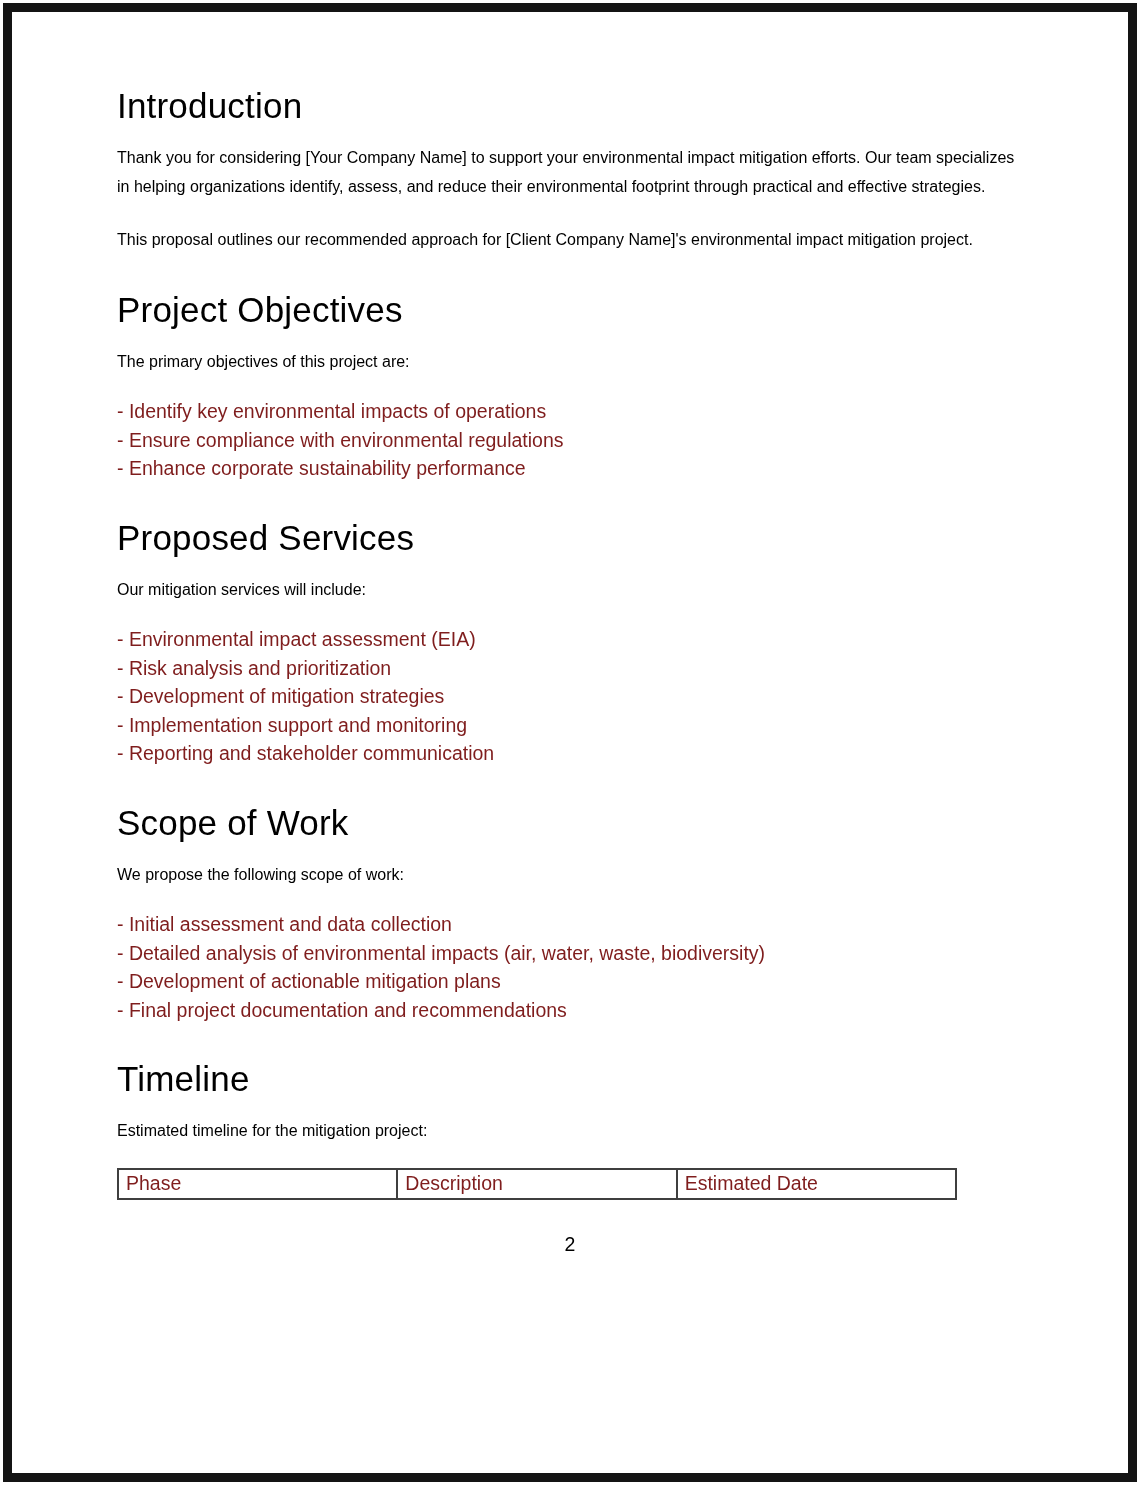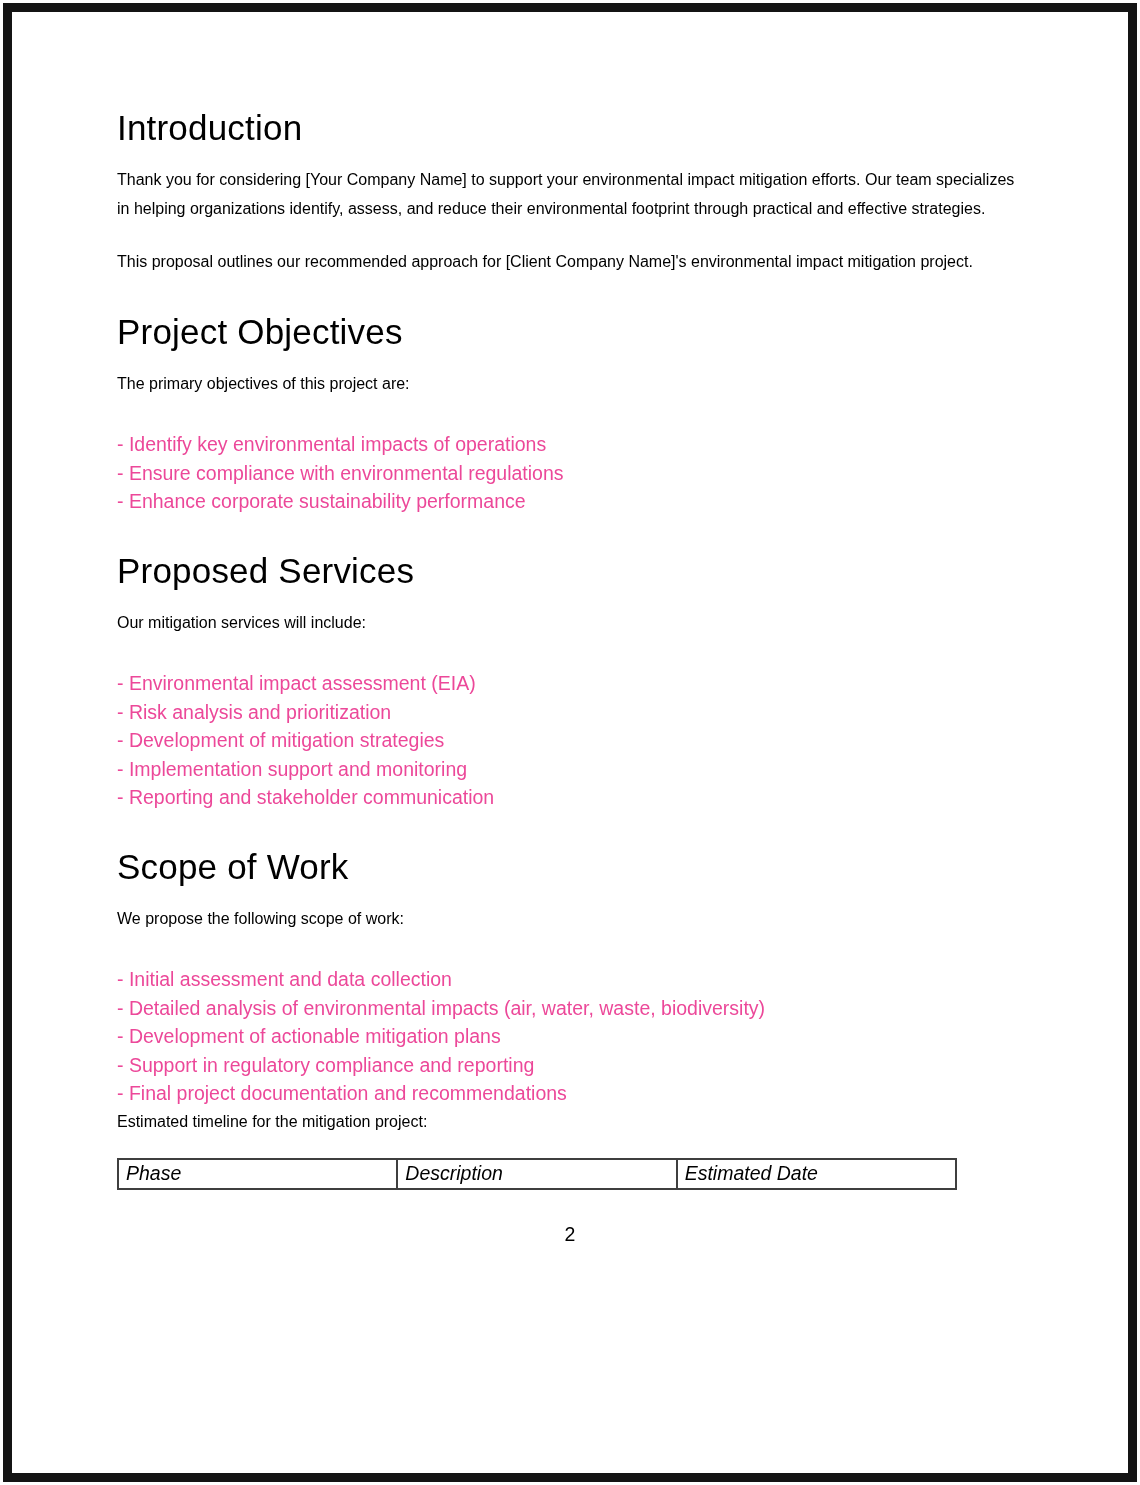--- a/index.html
+++ b/index.html
@@ -16,59 +16,58 @@
     position: absolute;
     inset: 3px;
     border: 9px solid #141414;
     pointer-events: none;
   }
   .content {
     position: absolute;
     top: 13px;
     left: 117px;
     width: 906px;
-    padding-top: 94px;
+    padding-top: 72px;
   }
   h1.section-heading {
     font-size: 35px;
     font-weight: 400;
     line-height: 42px;
     color: #000000;
     letter-spacing: 0.2px;
     margin: 34px 0 17px 0;
   }
   h1.section-heading.first { margin-top: 0; }
   p.body-text {
     font-size: 16px;
     line-height: 28.5px;
     color: #000000;
   }
   p.para-gap { margin-top: 25px; }
   ul.dash-list {
     list-style: none;
-    margin-top: 32px;
+    margin-top: 21px;
     font-size: 19.5px;
     line-height: 28.5px;
-    color: #ec4899;
+    color: #7f1d1d;
   }
   table.timeline-table {
     margin-top: 22px;
     width: 840px;
     border-collapse: collapse;
     table-layout: fixed;
   }
   table.timeline-table th {
     border: 2px solid #3f3f3f;
     font-size: 19.5px;
     font-weight: 400;
     text-align: left;
     padding: 2px 4px 3px 7px;
     height: 28px;
-    color: #000000;
-    font-style: italic;
+    color: #7f1d1d;
   }
   .page-number {
     margin-top: 30px;
     text-align: center;
     font-size: 19.5px;
     line-height: 28.5px;
     color: #000000;
   }
 </style>
 </head>
@@ -106,26 +105,26 @@
     </ul>
   </section>
 
   <section>
     <h1 class="section-heading">Scope of Work</h1>
     <p class="body-text">We propose the following scope of work:</p>
     <ul class="dash-list">
       <li>- Initial assessment and data collection</li>
       <li>- Detailed analysis of environmental impacts (air, water, waste, biodiversity)</li>
       <li>- Development of actionable mitigation plans</li>
-      <li>- Support in regulatory compliance and reporting</li>
       <li>- Final project documentation and recommendations</li>
     </ul>
   </section>
 
   <section>
+    <h1 class="section-heading">Timeline</h1>
     <p class="body-text">Estimated timeline for the mitigation project:</p>
     <table class="timeline-table">
       <thead>
         <tr>
           <th>Phase</th>
           <th>Description</th>
           <th>Estimated Date</th>
         </tr>
       </thead>
     </table>

